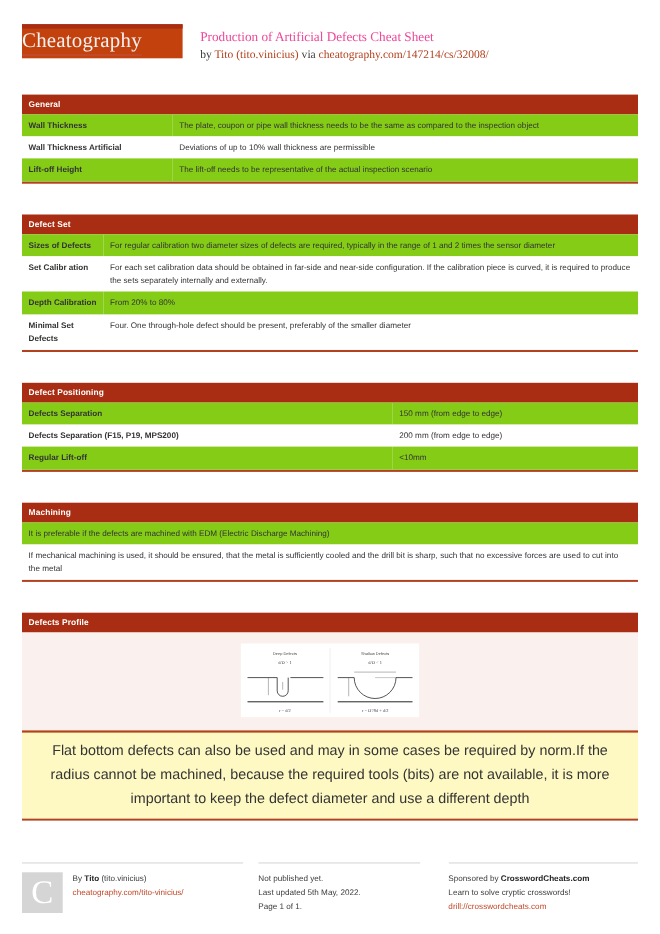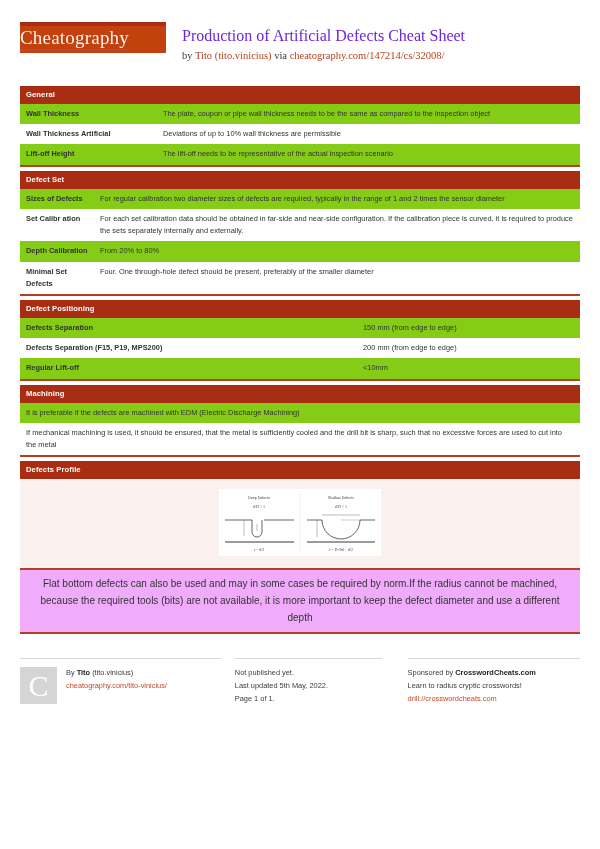--- a/index.html
+++ b/index.html
@@ -49,38 +49,38 @@
     line-height: 1;
     padding-bottom: 2px;
     border-bottom: 2px solid #c0492a;
   }
   .title-block {
     padding-left: 16px;
     padding-top: 4px;
   }
   .sheet-title {
     font-family: "Liberation Serif", serif;
-    font-size: 16px;
-    color: #6d28d9;
+    font-size: 12px;
+    color: #ec4899;
     font-weight: normal;
     line-height: 1.25;
     margin: 0;
   }
   .sheet-byline {
     font-family: "Liberation Serif", serif;
     font-size: 10.5px;
     color: #3a3a3a;
     margin-top: 3px;
     line-height: 1.3;
   }
   .sheet-byline .red { color: #b2411f; }
 
   
   .section {
-    margin-bottom: 4px;
+    margin-bottom: 28px;
     border-bottom: 2px solid #b2411f;
   }
   .section-head {
     background: #a92d12;
     color: #ffffff;
     font-size: 7.6px;
     font-weight: bold;
     padding: 4px 6px 5px 6px;
     letter-spacing: .1px;
   }
@@ -120,22 +120,22 @@
   }
   .diagram {
     background: #ffffff;
     width: 162px;
     height: 67px;
     position: relative;
   }
   .diagram svg { display: block; }
 
   .note-row {
-    background: #f0abfc;
-    font-size: 10px;
+    background: #fef9c3;
+    font-size: 13px;
     line-height: 1.7;
     color: #333333;
     text-align: center;
     padding: 5px 14px 6px 14px;
     border-top: 2px solid #b2411f;
   }
 
   
   .footer {
     display: flex;
@@ -321,18 +321,18 @@
     </div>
     <div class="fcol fcol-2">
       <div>Not published yet.</div>
       <div>Last updated 5th May, 2022.</div>
       <div>Page 1 of 1.</div>
     </div>
     <div class="fcol fcol-3">
       <div>
         <span>Sponsored by </span><span class="bold">CrosswordCheats.com</span>
       </div>
-      <div>Learn to radius cryptic crosswords!</div>
+      <div>Learn to solve cryptic crosswords!</div>
       <div class="link">drill://crosswordcheats.com</div>
     </div>
   </div>
 
 </div>
 
 </body></html>

